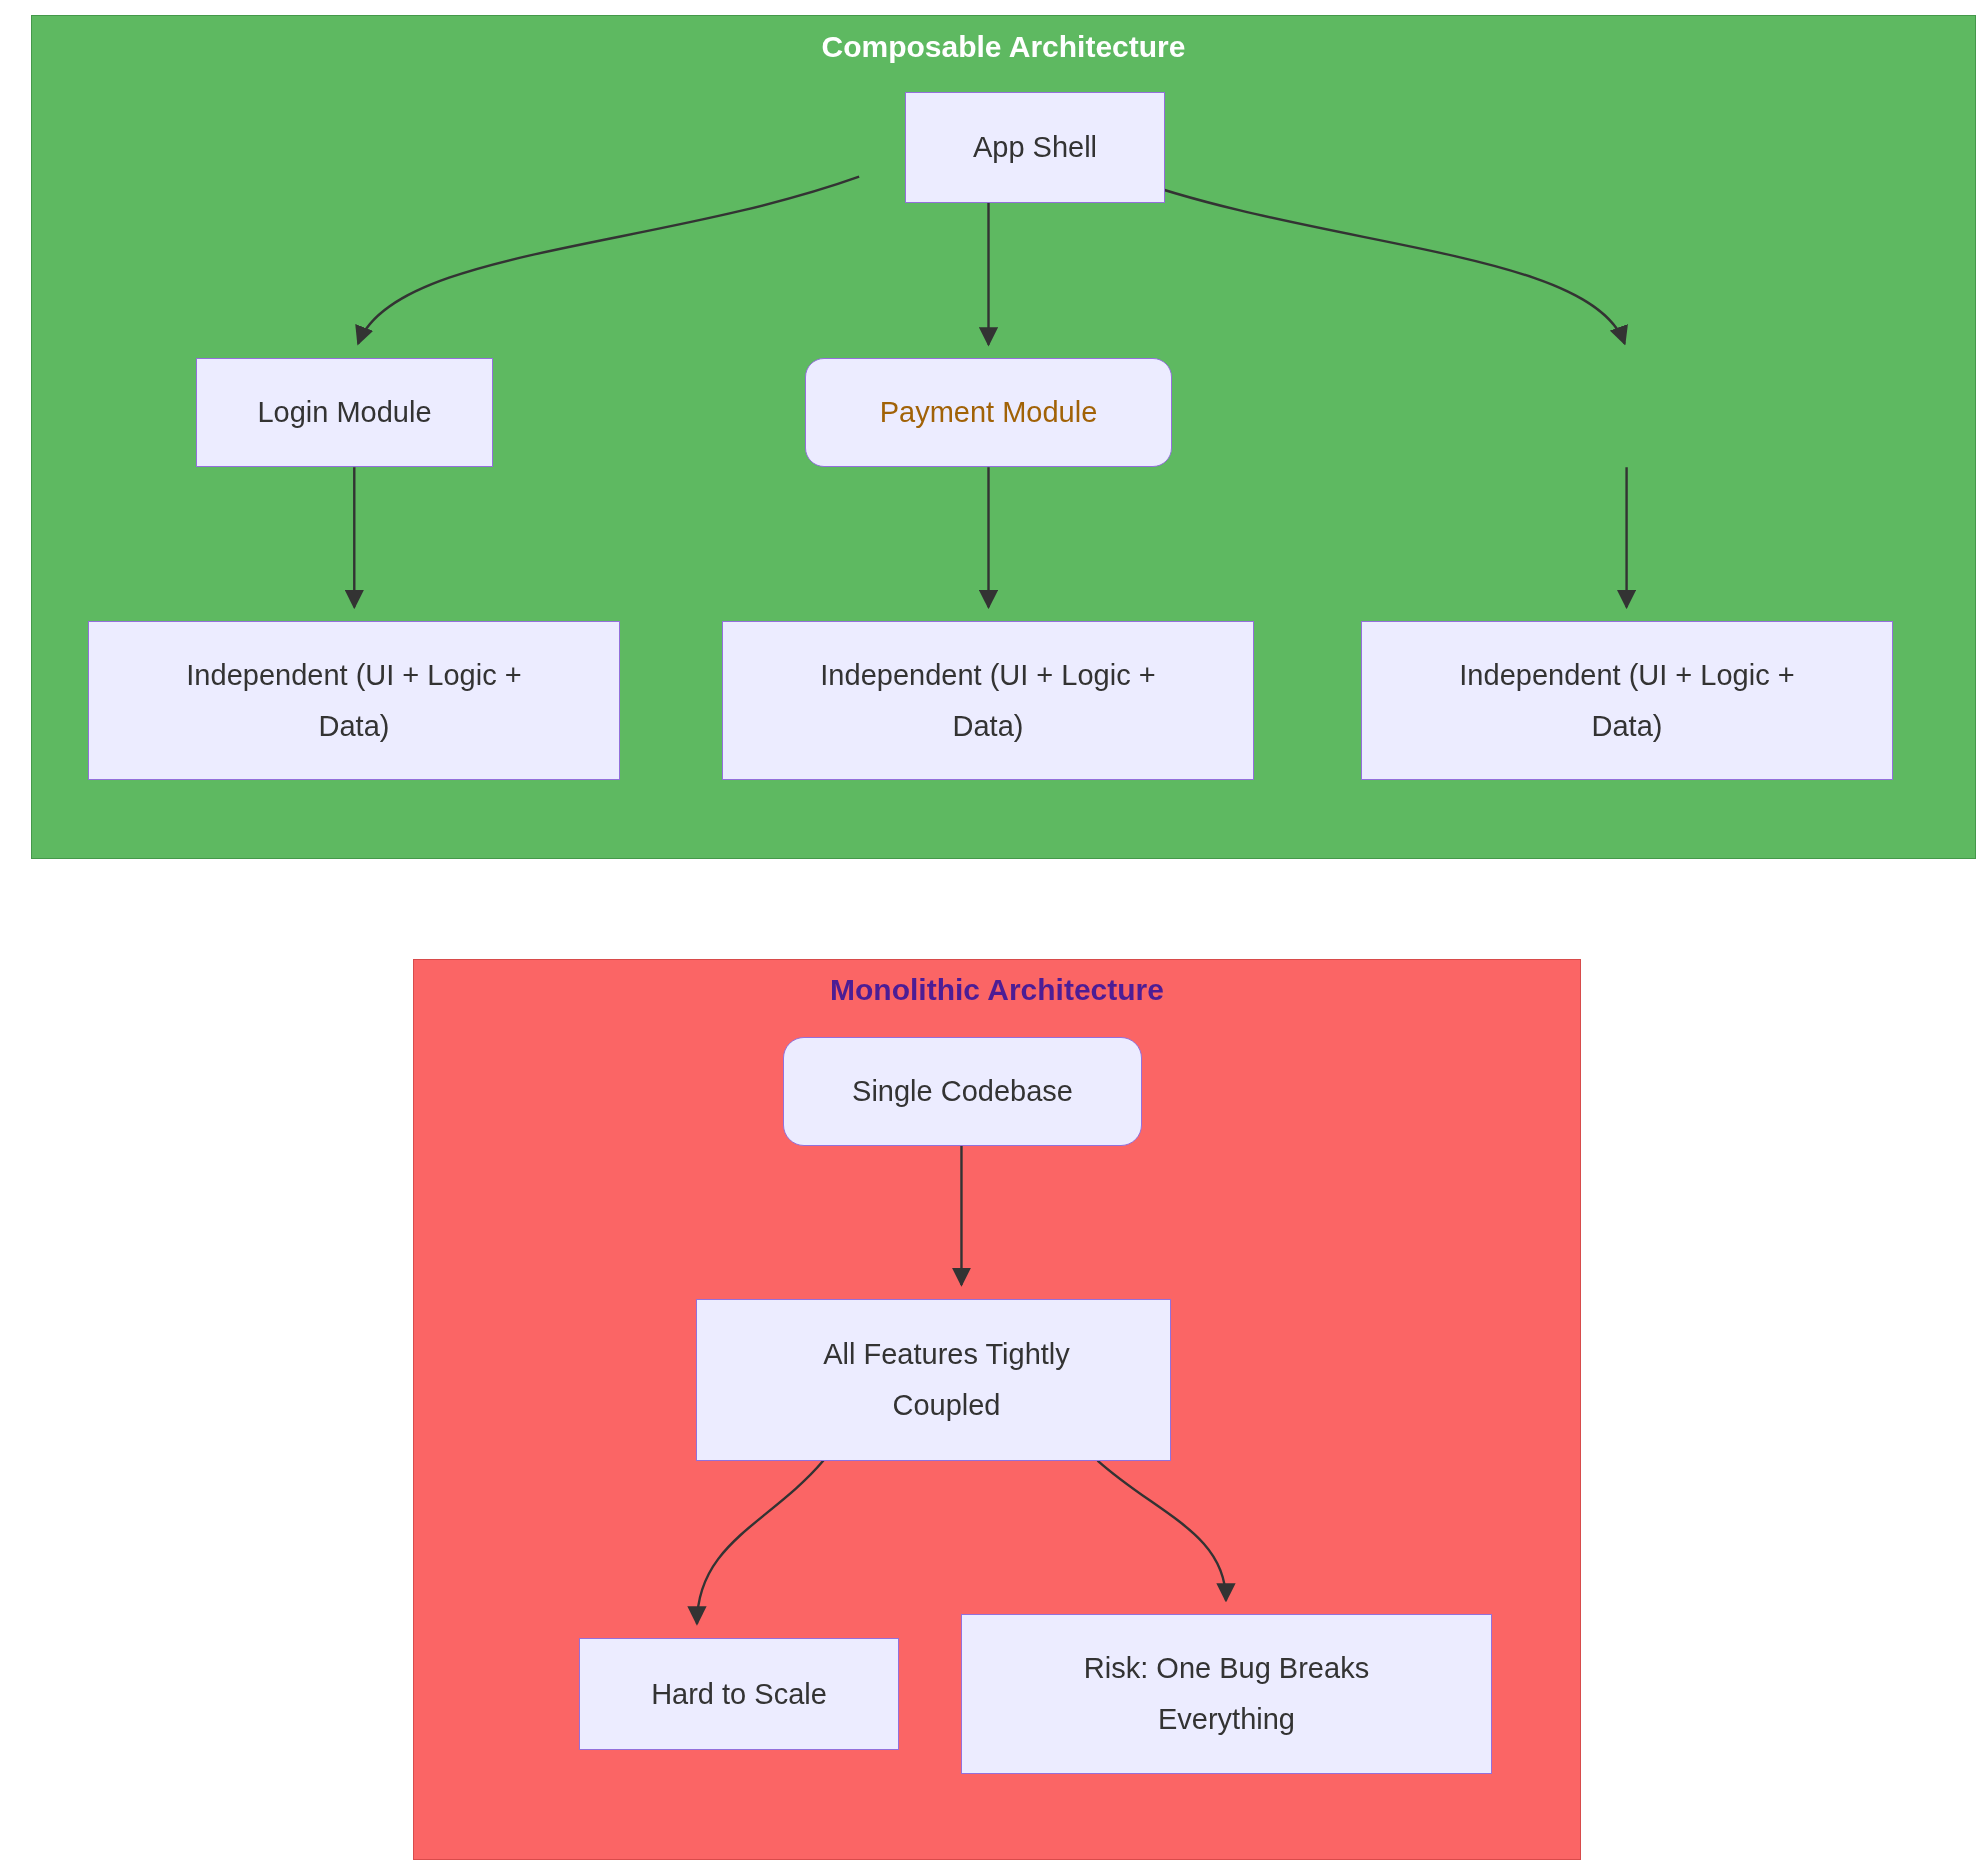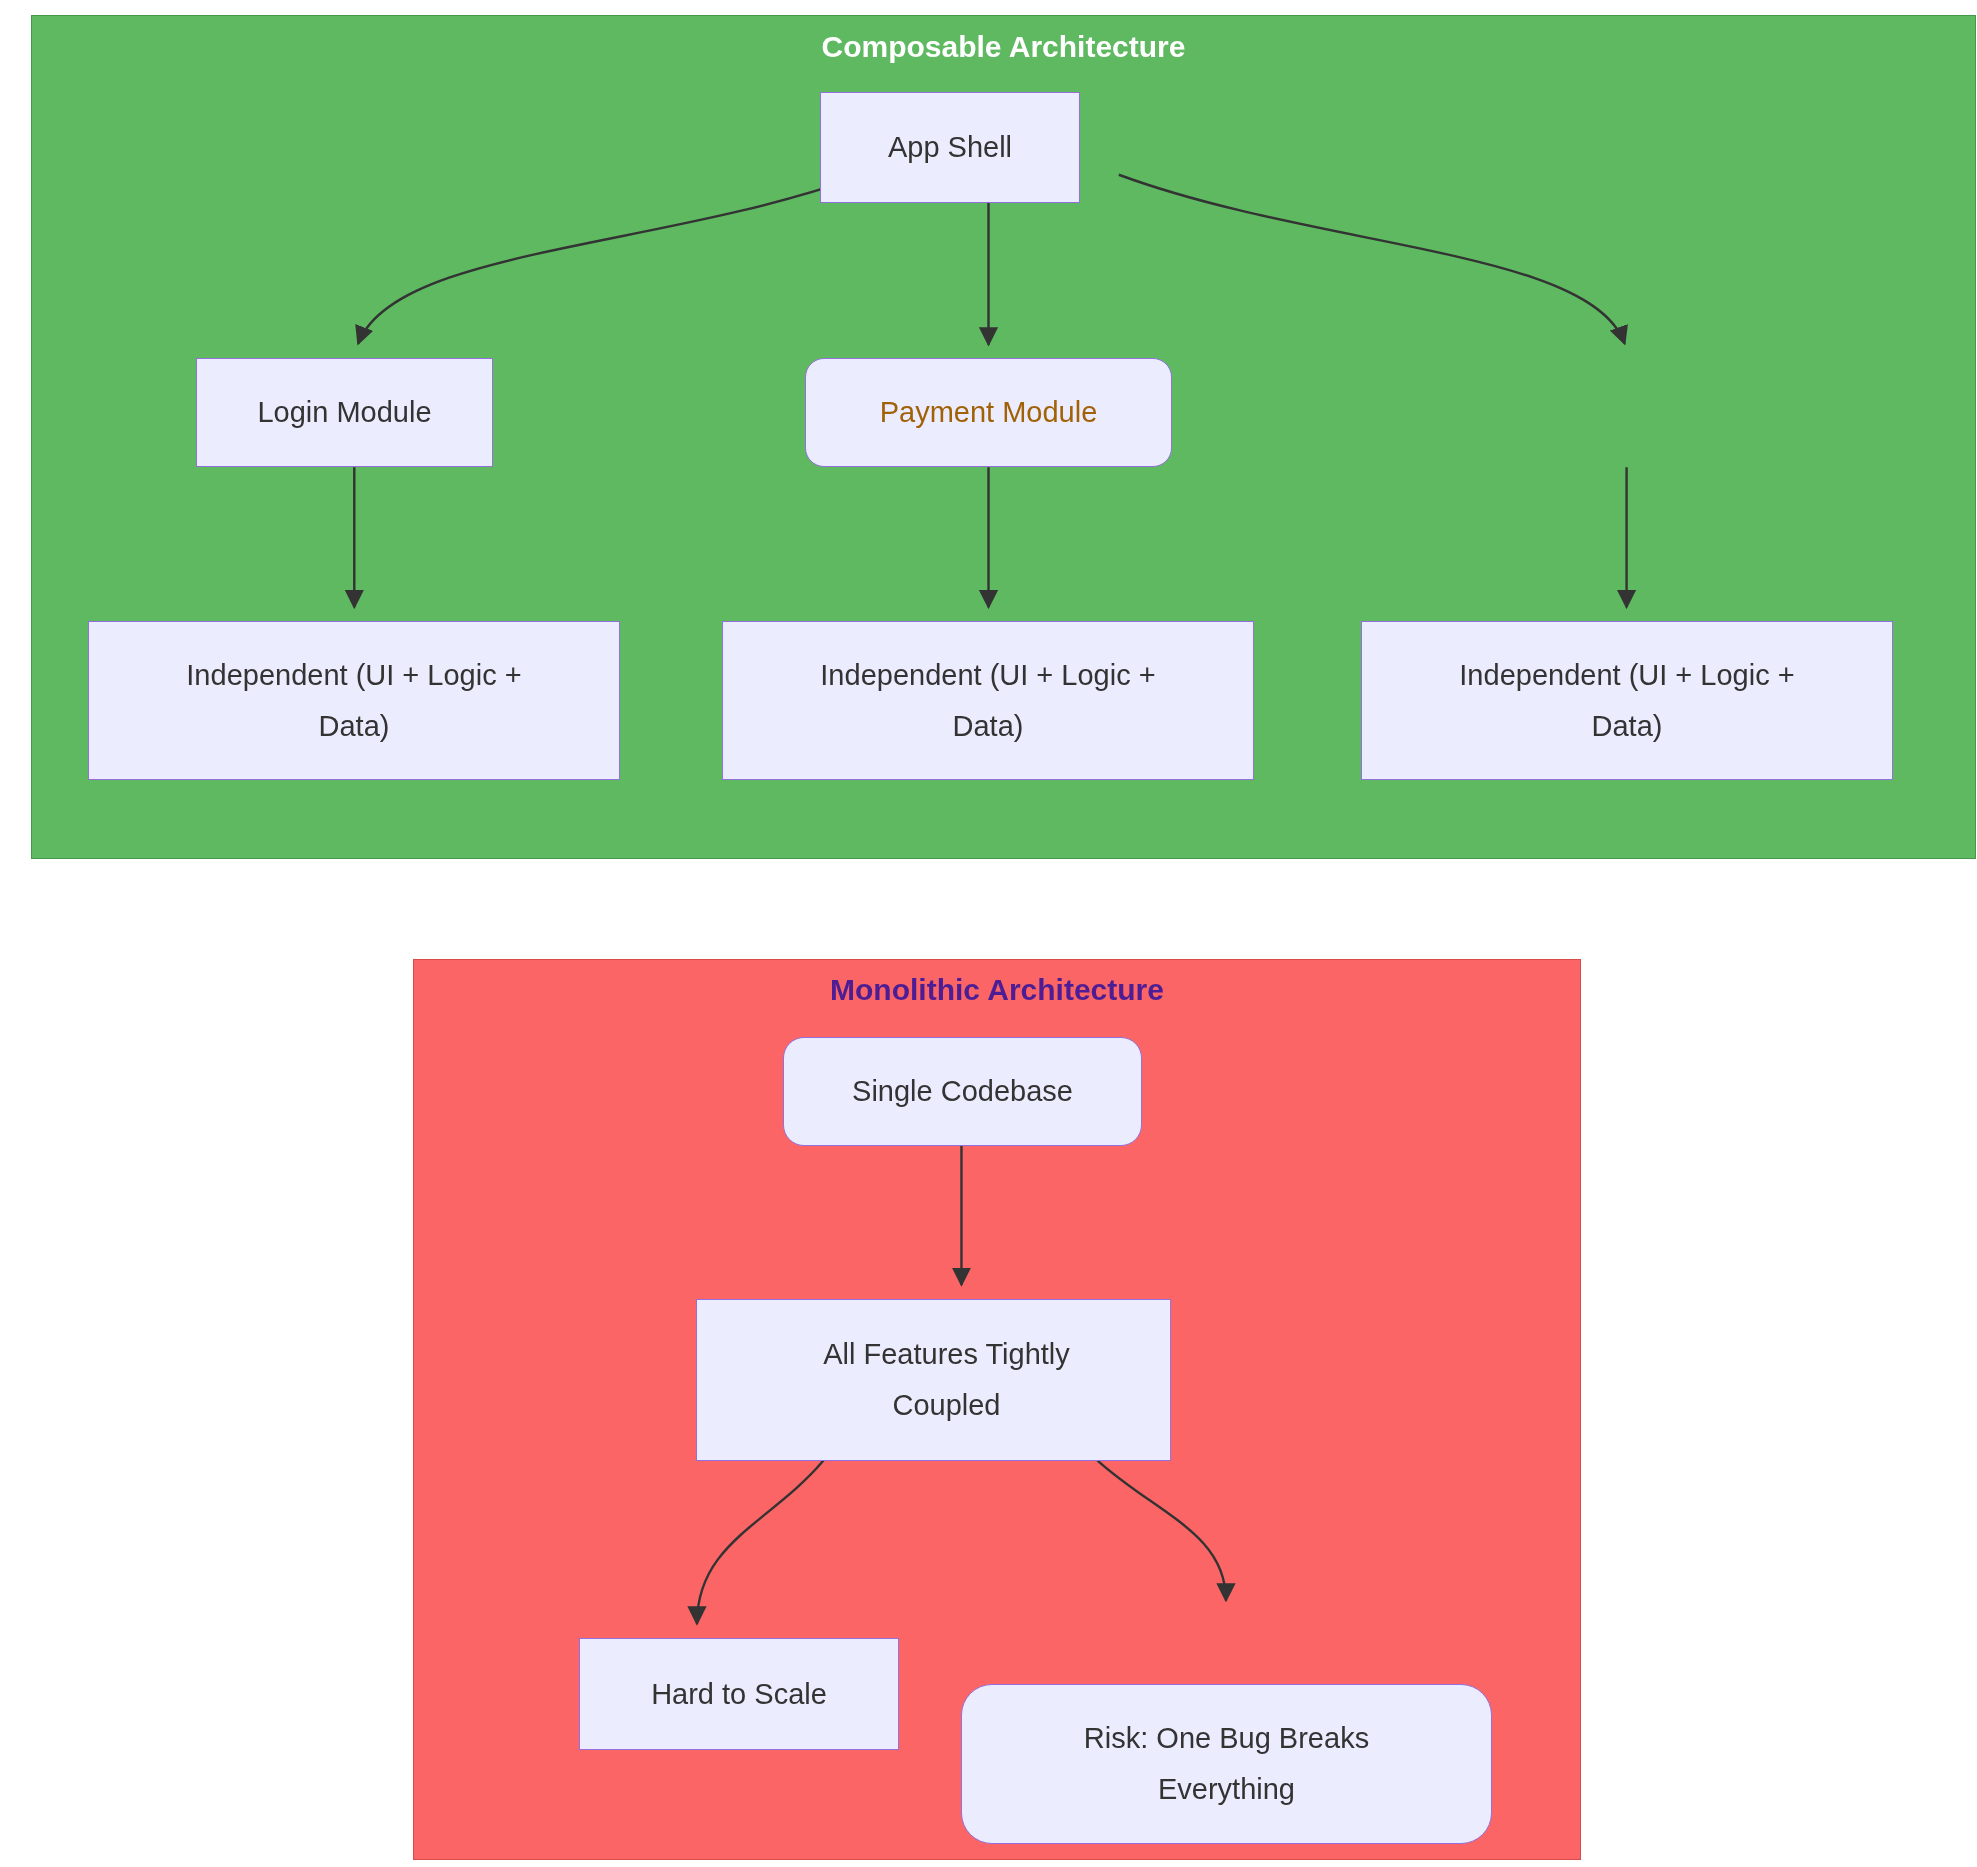--- a/index.html
+++ b/index.html
@@ -27,32 +27,32 @@
   .node{
     position:absolute;
     display:flex;align-items:center;justify-content:center;
     text-align:center;
     white-space:pre-line;
     font-size:29px;line-height:1.75;
     border:1.9px solid;
     box-sizing:border-box;
   }
   
-  #n-appshell{left:820px;top:92px;width:260px;height:111px;}
+  #n-appshell{left:905px;top:92px;width:260px;height:111px;}
   #n-login{left:196px;top:358px;width:297px;height:109px;}
   #n-payment{left:805px;top:358px;width:367px;height:109px;}
   #n-settings{left:1448px;top:358px;width:357px;height:109px;}
   #n-ind1{left:88px;top:621px;width:532px;height:159px;}
   #n-ind2{left:722px;top:621px;width:532px;height:159px;}
   #n-ind3{left:1361px;top:621px;width:532px;height:159px;}
   
   #n-single{left:783px;top:1037px;width:359px;height:109px;}
   #n-coupled{left:696px;top:1299px;width:475px;height:162px;padding-left:26px;}
   #n-hard{left:538px;top:1638px;width:320px;height:112px;margin-left:41px;}
-  #n-risk{left:961px;top:1684px;width:531px;height:160px;border-radius:31px;}
+  #n-risk{left:961px;top:1614px;width:531px;height:160px;}
   #edges{
     position:absolute;left:0;top:0;width:1977px;height:1867px;
     pointer-events:none;
   }
   #edges path.edge{fill:none;stroke-width:2.5px;}
 </style>
 </head>
 <body>
 
 <div id="canvas">

